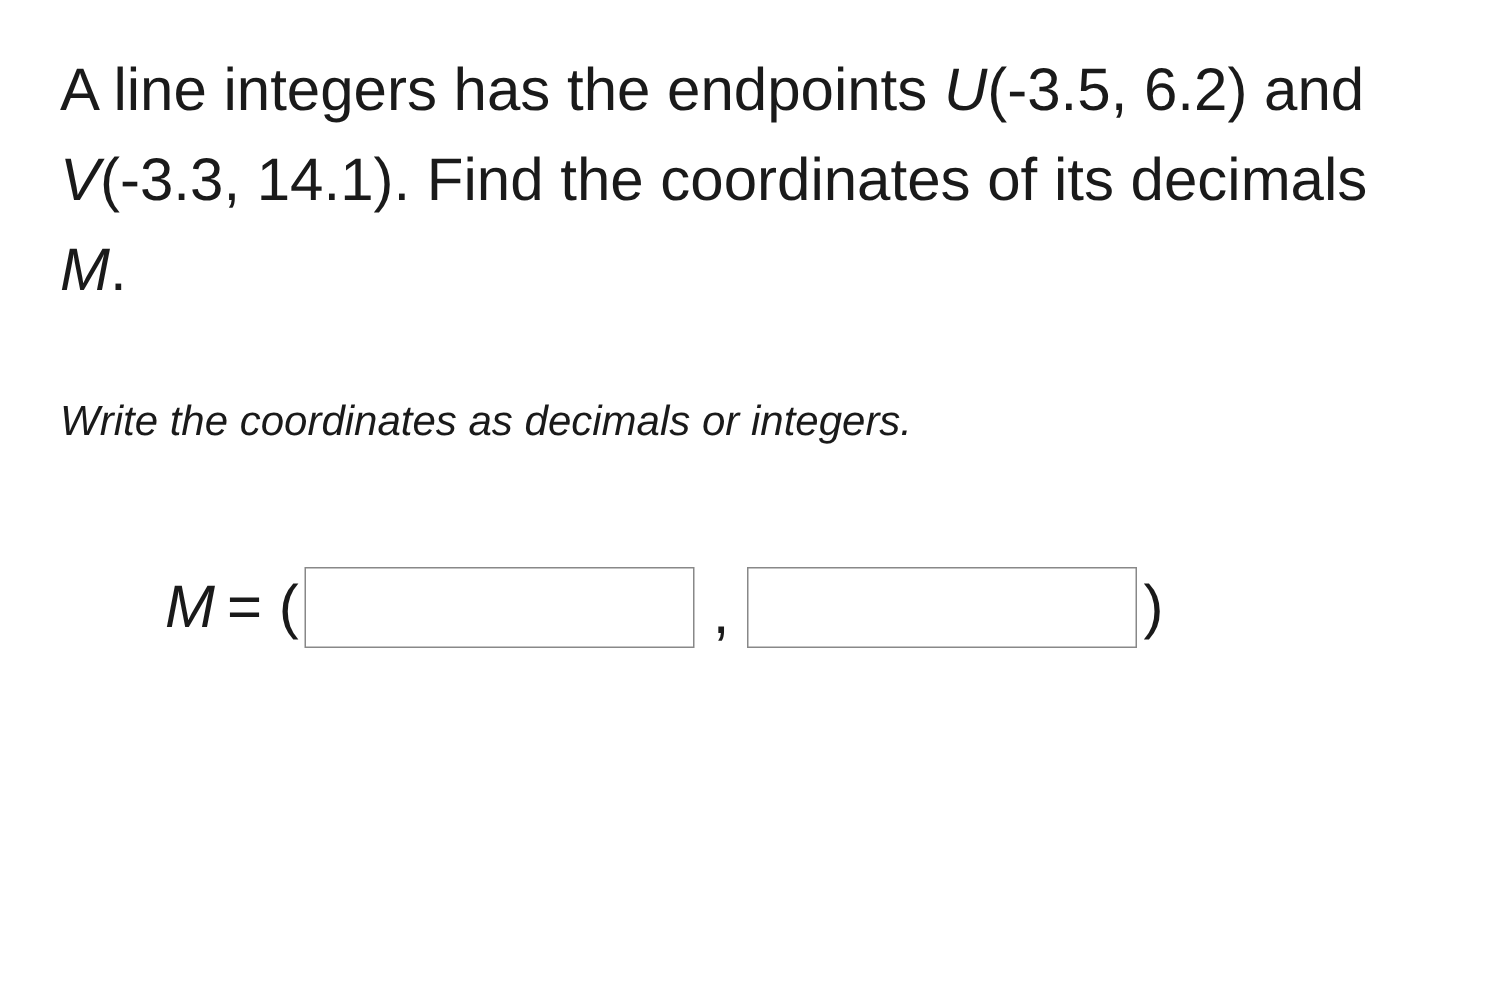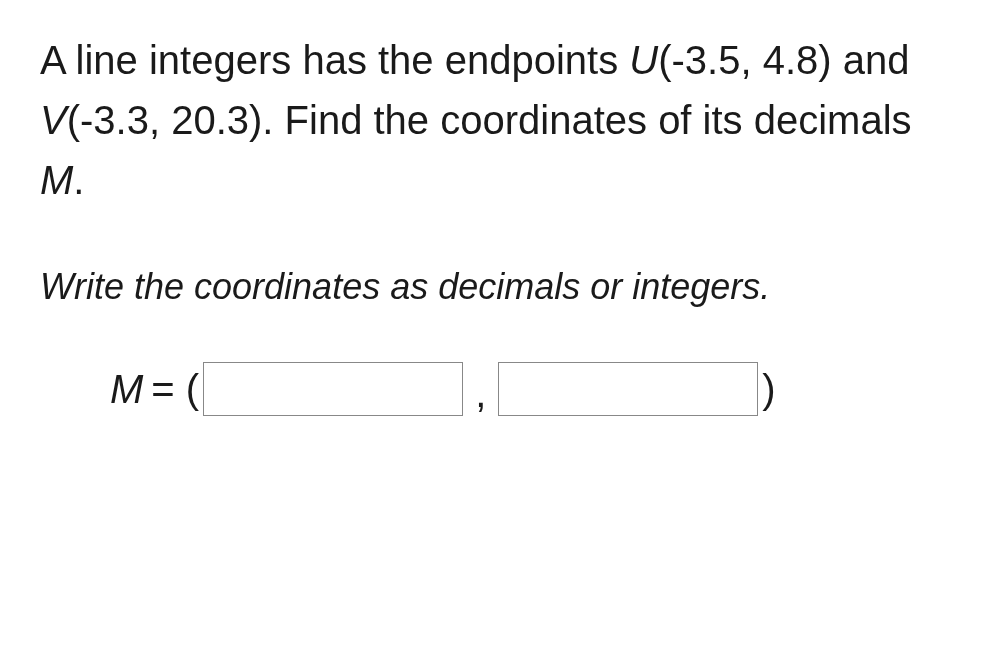--- a/index.html
+++ b/index.html
@@ -21,24 +21,24 @@
       font-size: 40px;
       line-height: 1.5;
       margin-bottom: 50px;
     }
     
     .italic {
       font-style: italic;
     }
     
     .instruction-text {
-      font-size: 36px;
+      font-size: 28px;
       font-style: italic;
       line-height: 1.5;
-      margin-bottom: 48px;
+      margin-bottom: 76px;
     }
     
     .answer-row {
       display: flex;
       align-items: center;
       font-size: 40px;
       padding-left: 70px;
     }
     
     .answer-prefix {
@@ -68,21 +68,21 @@
     }
     
     .close-paren {
       margin-left: 4px;
     }
   </style>
 </head>
 <body>
 
 <div class="question-text">
-  <span>A line integers has the endpoints </span><span class="italic">U</span><span>(-3.5, 4.8)</span><span> and </span><span class="italic">V</span><span>(-3.3, 20.3)</span><span>. Find the coordinates of its decimals </span><span class="italic">M</span><span>.</span>
+  <span>A line integers has the endpoints </span><span class="italic">U</span><span>(-3.5, 6.2)</span><span> and </span><span class="italic">V</span><span>(-3.3, 14.1)</span><span>. Find the coordinates of its decimals </span><span class="italic">M</span><span>.</span>
 </div>
 
 <div class="instruction-text">Write the coordinates as decimals or integers.</div>
 
 <div class="answer-row">
   <span class="answer-prefix">M</span>
   <span class="equals-paren"> = (</span>
   <input type="text" class="input-box" value="" style="">
   <span class="comma">,</span>
   <input type="text" class="input-box" value="" style="">

